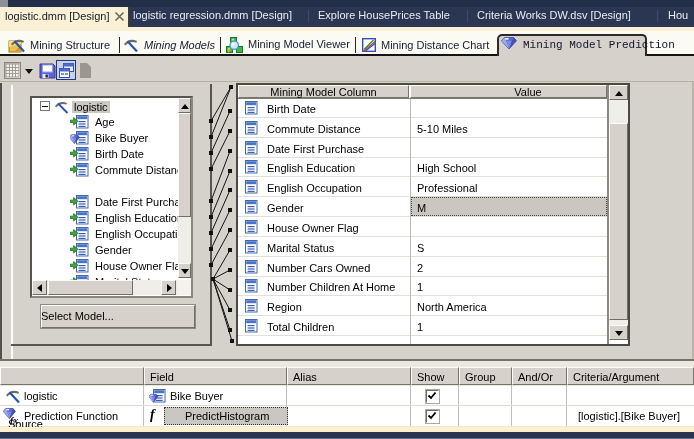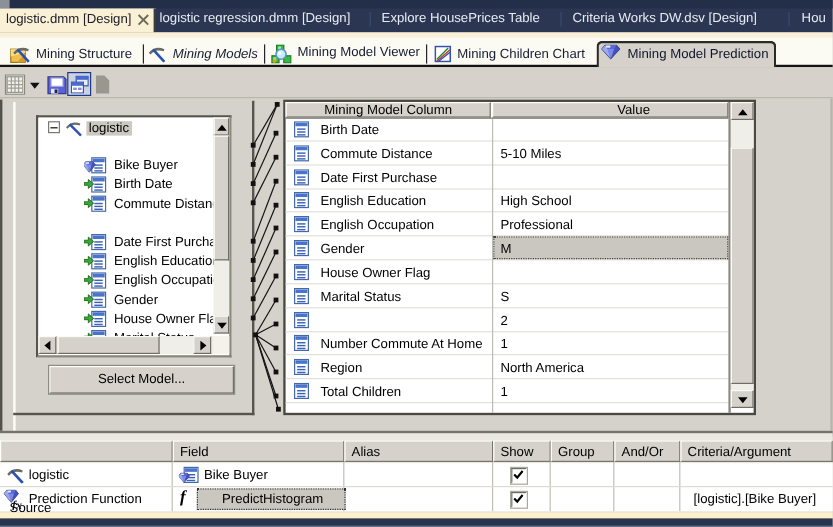--- a/index.html
+++ b/index.html
@@ -41,27 +41,27 @@
 <svg class="a" style="left:114px;top:11px;" width="11" height="11" viewBox="0 0 11 11">
     <path d="M1.5 1.5 L9.5 9.5 M9.5 1.5 L1.5 9.5" stroke="#6a6a58" stroke-width="1.6"></path>
   </svg>
 
 <div class="a" style="left:0;top:27px;width:694px;height:4px;background:#f9f0d6;"></div>
 <div class="a" style="left:0;top:31px;width:694px;height:23px;background:#fcfbf3;"></div>
 <div class="a" style="left:0;top:54px;width:694px;height:2px;background:#141414;"></div>
 <div class="a t11" style="left:30px;top:39px;color:#161d33;">Mining Structure</div>
 <div class="a t11" style="left:144px;top:39px;color:#161d33;font-style:italic;">Mining Models</div>
 <div class="a t11" style="left:248px;top:38px;color:#161d33;">Mining Model Viewer</div>
-<div class="a t11" style="left:381px;top:39px;color:#161d33;">Mining Children Chart</div>
+<div class="a t11" style="left:381px;top:39px;color:#161d33;">Mining Distance Chart</div>
 <div class="a" style="left:119px;top:37px;width:1px;height:16px;background:#24242a;"></div>
 <div class="a" style="left:220px;top:37px;width:1px;height:16px;background:#24242a;"></div>
 <div class="a" style="left:355px;top:37px;width:1px;height:16px;background:#24242a;"></div>
 
 <div class="a" style="left:497px;top:34px;width:150px;height:22px;background:#d6d2cb;border:2px solid #2b2b26;border-bottom:none;border-radius:5px 5px 0 0;"></div>
-<div class="a t11" style="left:523px;top:39px;color:#10162c;">Mining Model Prediction</div>
+<div class="a t11" style="left:523px;top:39px;color:#10162c;font-family:Liberation Mono, monospace;">Mining Model Prediction</div>
 
 <div class="a" style="left:0;top:56px;width:694px;height:26px;background:#d6d2cb;"></div>
 <div class="a" style="left:0;top:81px;width:694px;height:1px;background:#b5b1a5;"></div>
 
 <div class="a" style="left:4px;top:62px;width:17px;height:17px;background:#fff;border:1px solid #8a877c;box-shadow:inset 1px 1px 0 #c8c5ba;"></div>
 <svg class="a" style="left:5px;top:63px;" width="15" height="15" viewBox="0 0 15 15">
     <rect x="1" y="1" width="13" height="13" fill="#f2f1ee" stroke="#9a978c"></rect>
     <g stroke="#a09d92" stroke-width="1">
       <line x1="1" y1="4.5" x2="14" y2="4.5"></line>
       <line x1="1" y1="7.5" x2="14" y2="7.5"></line>
@@ -138,20 +138,26 @@
 <div class="a" style="left:32px;top:98px;width:146px;height:182px;overflow:hidden;background:#fff;">
 
 <div class="a" style="left:8px;top:3px;width:10px;height:10px;background:#fff;border:1px solid #7a7a70;"></div>
 <div class="a" style="left:10px;top:7.5px;width:6px;height:1.5px;background:#111;"></div>
 <svg class="a" style="left:22px;top:2px;" width="15" height="14" viewBox="0 0 15 14">
       <path d="M1 6 Q6 0 13 3 L12.4 4.6 Q6.5 2.6 2.2 7.2 Z" fill="#6b6b66"></path>
       <line x1="4" y1="3.4" x2="13.5" y2="13" stroke="#2b51b4" stroke-width="2"></line>
     </svg>
 <div class="a t11" style="left:40px;top:3px;background:#ccc9c2;padding:0 2px;color:#000;">logistic</div>
 
+<div class="trow" style="top:16px;">
+      <svg width="19" height="15" viewBox="0 0 19 15">
+        <use href="#inputcol"></use>
+      </svg>
+      <span>Age</span>
+    </div>
 <div class="trow" style="top:32px;">
       <svg width="19" height="15" viewBox="0 0 19 15">
         <use href="#bbcol"></use>
       </svg>
       <span>Bike Buyer</span>
     </div>
 <div class="trow" style="top:48px;">
       <svg width="19" height="15" viewBox="0 0 19 15">
         <use href="#inputcol"></use>
       </svg>
@@ -257,21 +263,21 @@
       <span class="ar-l"></span>
     </div>
  <div style="position:absolute;left:16px;top:0;width:85px;height:15px;" class="sbtn"></div>
  <div style="position:absolute;left:129px;top:0;width:15px;height:15px;" class="sbtn">
       <span class="ar-r"></span>
     </div>
  <div style="position:absolute;left:146px;top:0;width:13px;height:15px;background:#f4f2ea;"></div>
 </div>
 
 <div class="a" style="left:41px;top:305px;width:154px;height:23px;background:#d6d2cb;border-top:1.5px solid #fdfdfa;border-left:1.5px solid #fdfdfa;border-right:1.5px solid #70706a;border-bottom:1.5px solid #70706a;outline:1px solid #8d8a80;"></div>
-<div class="a t11" style="left:41px;top:310px;width:154px;text-align:center;color:#000;">Select Model...</div>
+<div class="a t11" style="left:41px;top:310px;width:154px;color:#000;">Select Model...</div>
 
 <svg class="a" style="left:203px;top:80px;" width="36" height="270" viewBox="0 0 36 270">
 <g stroke="#141414" stroke-width="1">
 <line x1="8" y1="41" x2="28" y2="7"></line>
       <line x1="8" y1="57" x2="28" y2="7"></line>
 <line x1="8" y1="73" x2="27" y2="31"></line>
       <line x1="8" y1="89" x2="27" y2="51"></line>
 <line x1="8" y1="121" x2="27" y2="71"></line>
       <line x1="8" y1="137" x2="27" y2="91"></line>
 <line x1="8" y1="153" x2="27" y2="110"></line>
@@ -371,27 +377,28 @@
     <svg width="13" height="14" viewBox="0 0 13 14">
       <use href="#coldoc"></use>
     </svg>
     <b>Marital Status</b>
     <i>S</i>
   </div>
 <div class="grow" style="top:257px;">
     <svg width="13" height="14" viewBox="0 0 13 14">
       <use href="#coldoc"></use>
     </svg>
+    <b>Number Cars Owned</b>
     <i>2</i>
   </div>
 <div class="grow" style="top:276px;">
     <svg width="13" height="14" viewBox="0 0 13 14">
       <use href="#coldoc"></use>
     </svg>
-    <b>Number Commute At Home</b>
+    <b>Number Children At Home</b>
     <i>1</i>
   </div>
 <div class="grow" style="top:296px;">
     <svg width="13" height="14" viewBox="0 0 13 14">
       <use href="#coldoc"></use>
     </svg>
     <b>Region</b>
     <i>North America</i>
   </div>
 <div class="grow" style="top:316px;">

